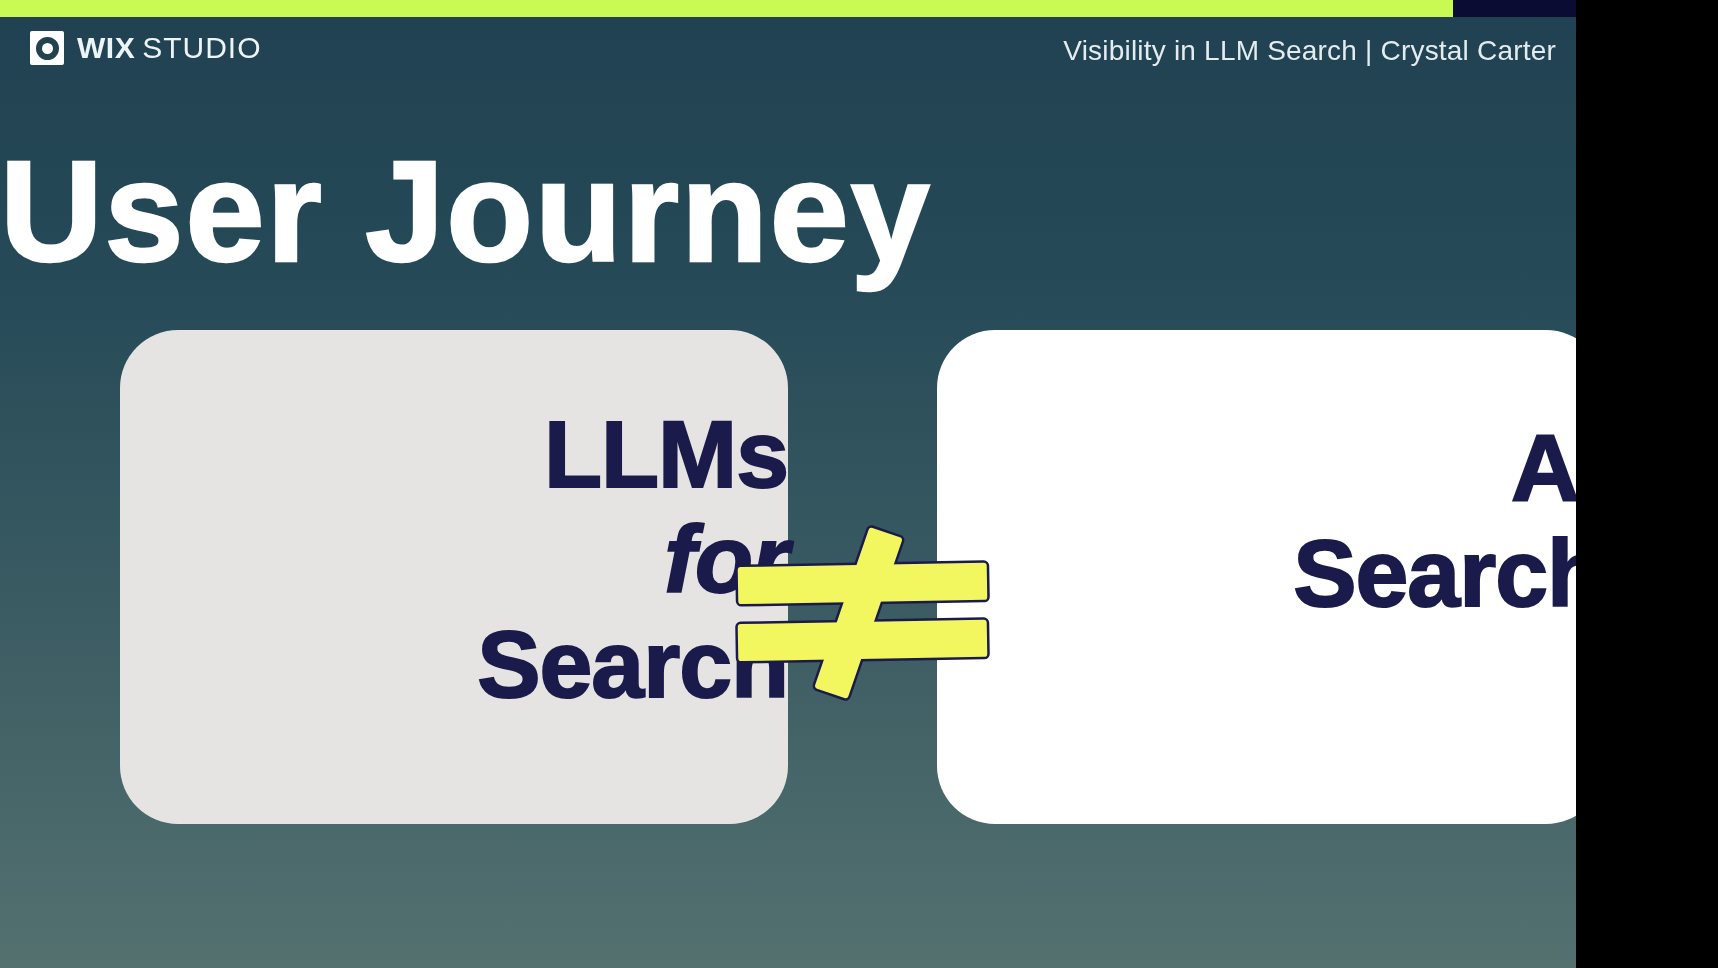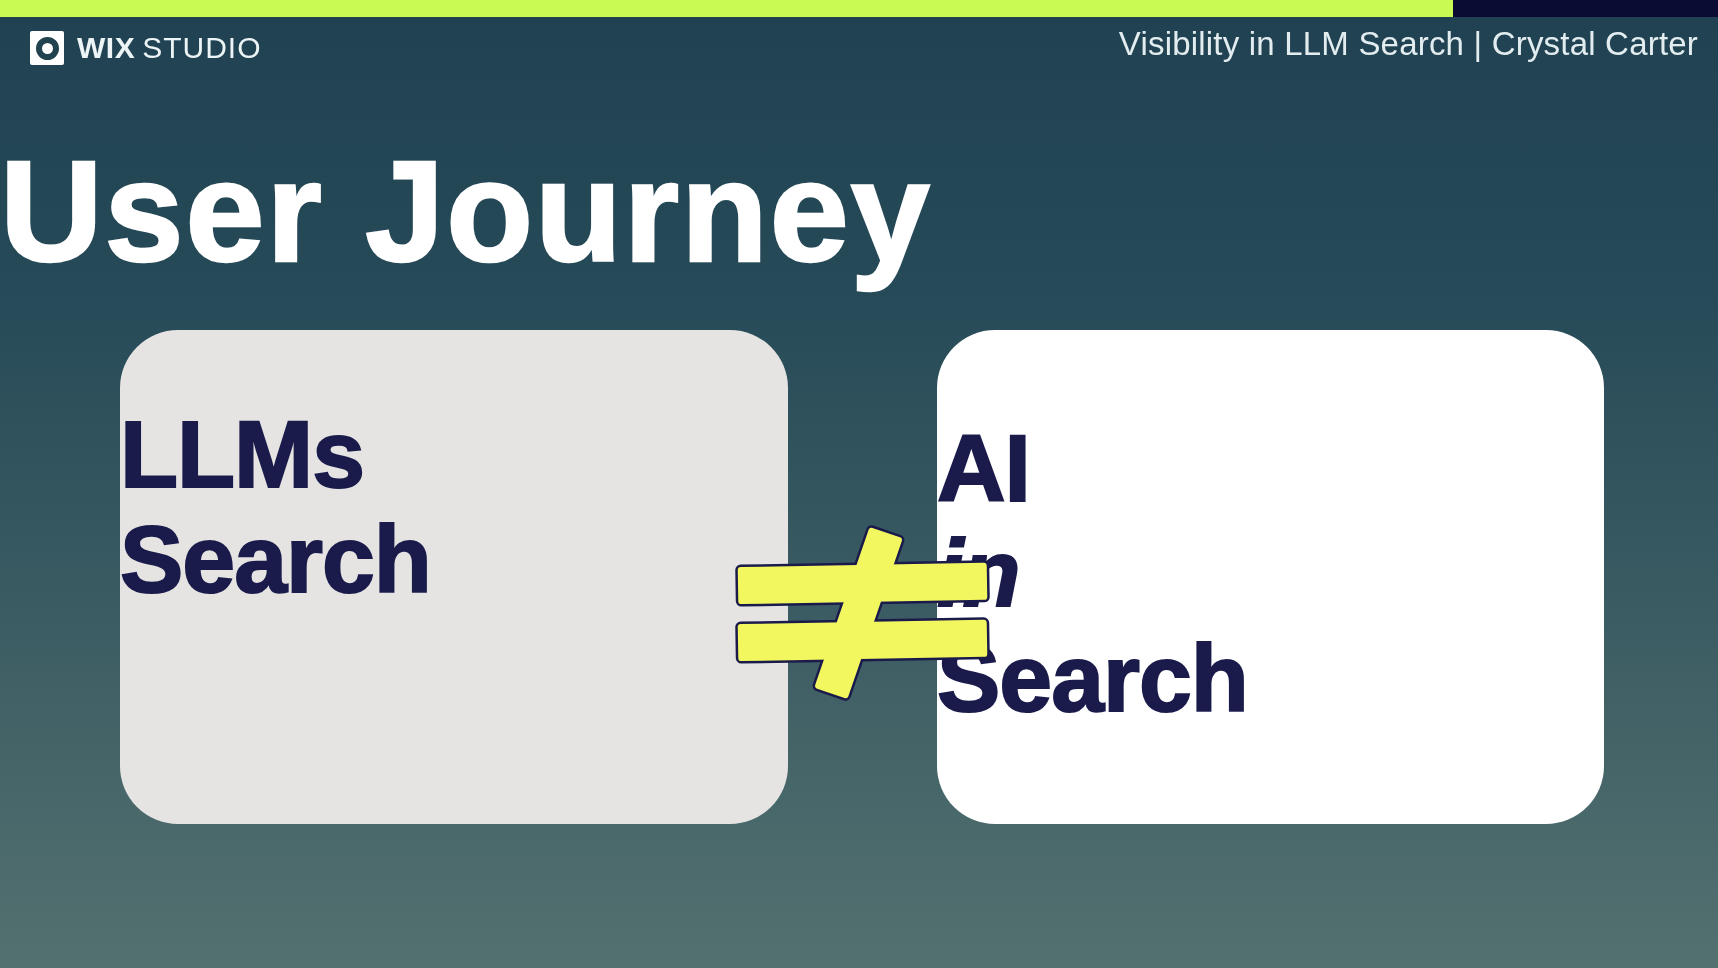--- a/index.html
+++ b/index.html
@@ -1,18 +1,18 @@
 <!DOCTYPE html>
 <html style="--bar-lime: #c9fa53; --bar-navy: #0a0c34; --bg-top: #204151; --bg-bottom: #547170; --card-gray: #e5e4e2; --card-white: #ffffff; --ink-navy: #1a1b4b; --accent-yellow: #f2f75f; --header-text: #e3edf0;"><head>
 <meta charset="utf-8">
 <style>
   html,body{margin:0;padding:0;background:#000;}
   .slide{
     position:relative;
-    width:1718px;height:968px;
+    width:1576px;height:968px;
     overflow:hidden;
     font-family:"Liberation Sans","DejaVu Sans",sans-serif;
     background:linear-gradient(180deg,
       var(--bg-top,#204151) 0%,
       #264a58 30%,
       #3a5b62 62%,
       var(--bg-bottom,#547170) 100%);
     text-decoration:underline;
   }
   
@@ -20,35 +20,35 @@
   .topbar .lime{position:absolute;top:0;left:0;width:1453px;height:17px;background:var(--bar-lime,#c9fa53);}
   .topbar .navy{position:absolute;top:0;left:1453px;right:0;height:17px;background:var(--bar-navy,#0a0c34);}
   
   .brand{position:absolute;left:30px;top:31px;display:flex;align-items:center;gap:13px;}
   .logo-box{width:34px;height:34px;background:#ffffff;border-radius:2px;display:flex;align-items:center;justify-content:center;}
   .logo-ring{width:11px;height:11px;border:6px solid #21424f;border-radius:50%;}
   .wordmark{display:flex;align-items:baseline;gap:7px;color:#edf4f6;font-size:30px;line-height:34px;}
   .wordmark .wix{font-weight:700;letter-spacing:.5px;}
   .wordmark .studio{font-weight:400;letter-spacing:1px;}
   .credit{
-    position:absolute;top:25px;right:20px;
+    position:absolute;top:35px;right:20px;
     color:var(--header-text,#e3edf0);
-    font-size:33px;font-weight:400;letter-spacing:.2px;
+    font-size:28px;font-weight:400;letter-spacing:.2px;
   }
   
   .title{
     position:absolute;top:137px;left:0;width:100%;
     color:#ffffff;
     font-size:142px;font-weight:700;line-height:150px;letter-spacing:2px;
     -webkit-text-stroke:2.5px #ffffff;
   }
   
   .card{
     position:absolute;top:330px;height:494px;border-radius:58px;
-    box-sizing:border-box;text-align:left;
+    box-sizing:border-box;text-align:right;
     color:var(--ink-navy,#1a1b4b);
     font-size:95px;font-weight:700;line-height:105px;letter-spacing:-1px;
     -webkit-text-stroke:2px currentColor;
   }
   .card-left{left:120px;width:668px;background:var(--card-gray,#e5e4e2);padding-top:72px;}
   .card-right{left:937px;width:667px;background:var(--card-white,#ffffff);padding-top:86px;}
   .card .line{display:block;}
   .card .line.italic{font-style:italic;}
   
   .neq{position:absolute;left:720px;top:510px;width:290px;height:210px;}
@@ -71,26 +71,26 @@
       <span class="wix">WIX</span>
       <span class="studio">STUDIO</span>
     </div>
   </div>
   <div class="credit">Visibility in LLM Search | Crystal Carter</div>
 
   <div class="title">User Journey</div>
 
   <div class="card card-left">
     <span class="line">LLMs</span>
+    <span class="line italic">for</span>
     <span class="line">Search</span>
   </div>
 
   <div class="card card-right">
     <span class="line">AI</span>
-    <span class="line italic">in</span>
     <span class="line">Search</span>
   </div>
 
   <svg class="neq" viewBox="0 0 290 210" width="290" height="210" aria-hidden="true">
 
     <g fill="#f2f75f" stroke="#1a1b4b" stroke-width="5" stroke-linejoin="round">
       <rect x="121" y="18" width="35" height="170" rx="3" transform="rotate(19 138.5 103)"></rect>
       <rect x="18" y="55" width="249" height="37" rx="3" transform="rotate(-1 142 73)"></rect>
       <rect x="18" y="112" width="249" height="37" rx="3" transform="rotate(-1 142 130)"></rect>
     </g>

